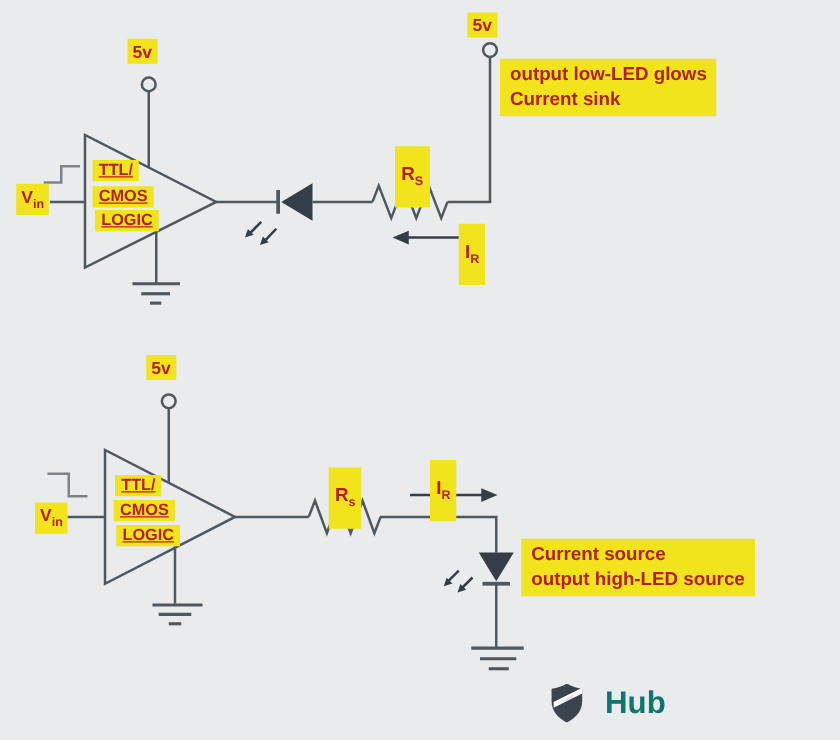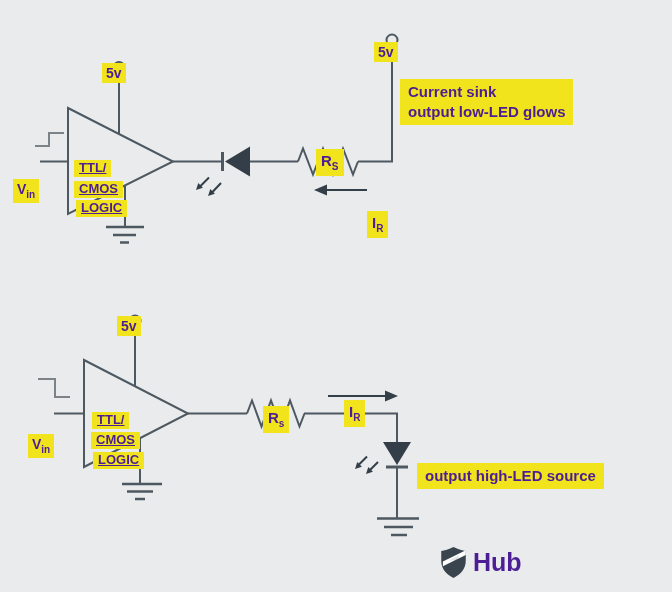--- a/index.html
+++ b/index.html
@@ -5,43 +5,42 @@
   html,body{margin:0;padding:0;background:#ffffff;}
   #canvas{
     position:relative;width:672px;height:592px;
     background:#e9ebec;overflow:hidden;
     font-family:"Liberation Sans",sans-serif;
   }
   svg.layer{position:absolute;left:0;top:0;}
   .ylabel{
     position:absolute;
     background:#f2e41c;
-    color:#4c1d95;
+    color:#b91c1c;
     font-weight:bold;
     font-size:14px;
     line-height:1.15;
     padding:2px 4px;
     white-space:nowrap;
-    margin-top:32px;
   }
   .gate-label{font-size:13px;padding:1px 5px;text-decoration:underline;}
-  .part-label{font-size:15px;padding:3px 5px;}
+  .part-label{font-size:15px;padding:14px 5px;}
   .note{
     font-size:15px;
     line-height:20px;
     padding:3px 8px;
   }
   .sub{font-size:10px;font-weight:bold;vertical-align:-4px;}
   .note div{white-space:nowrap;}
   #brand{
     position:absolute;left:440px;top:546px;
     display:flex;align-items:center;
   }
   #brand .brand-text{font-size:25px;color:#6e767e;letter-spacing:0.5px;margin-left:7px;}
-  #brand .brand-suffix{font-size:25px;color:#4c1d95;font-weight:bold;margin-left:6px;}
+  #brand .brand-suffix{font-size:25px;color:#0f766e;font-weight:bold;margin-left:17px;}
 </style>
 </head>
 <body>
 
 <div id="canvas">
 
   <svg class="layer" width="672" height="592" viewBox="0 0 672 592">
 
     <g stroke="#4e5860" stroke-width="2" fill="none">
 
@@ -142,37 +141,38 @@
 
   <div class="ylabel gate-label" style="left:74px;top:128px;">TTL/</div>
   <div class="ylabel gate-label" style="left:74px;top:149px;">CMOS</div>
   <div class="ylabel gate-label" style="left:76px;top:168px;">LOGIC</div>
 
   <div class="ylabel part-label" style="left:316px;top:117px;"><span>R</span><span class="sub">S</span></div>
 
   <div class="ylabel part-label" style="left:367px;top:179px;"><span>I</span><span class="sub">R</span></div>
 
   <div class="ylabel note" style="left:400px;top:47px;">
+    <div>output low-LED glows</div>
     <div>Current sink</div>
-    <div>output low-LED glows</div>
   </div>
 
   <div class="ylabel" style="left:117px;top:284px;">5v</div>
 
   <div class="ylabel" style="left:28px;top:402px;"><span>V</span><span class="sub">in</span></div>
 
   <div class="ylabel gate-label" style="left:92px;top:380px;">TTL/</div>
   <div class="ylabel gate-label" style="left:91px;top:400px;">CMOS</div>
   <div class="ylabel gate-label" style="left:93px;top:420px;">LOGIC</div>
 
   <div class="ylabel part-label" style="left:263px;top:374px;"><span>R</span><span class="sub">s</span></div>
 
   <div class="ylabel part-label" style="left:344px;top:368px;"><span>I</span><span class="sub">R</span></div>
 
   <div class="ylabel note" style="left:417px;top:431px;">
+    <div>Current source</div>
     <div>output high-LED source</div>
   </div>
 
   <div id="brand">
     <svg width="27" height="33" viewBox="0 0 28 33">
       <path d="M14,0.5 C9.2,3 4.6,4.2 1.3,4.6 L1.3,15 C1.3,23.2 6.9,29.3 14,32.5 C21.1,29.3 26.7,23.2 26.7,15 L26.7,4.6 C23.4,4.2 18.8,3 14,0.5 Z" fill="#39444e"></path>
       <polygon points="3,15.5 26.7,3.8 26.7,8.6 3,20.3" fill="#ffffff"></polygon>
       <polygon points="9,14.5 20,9 18,14.5" fill="#39444e" opacity="0.15"></polygon>
     </svg>
     <span class="brand-suffix">Hub</span>

